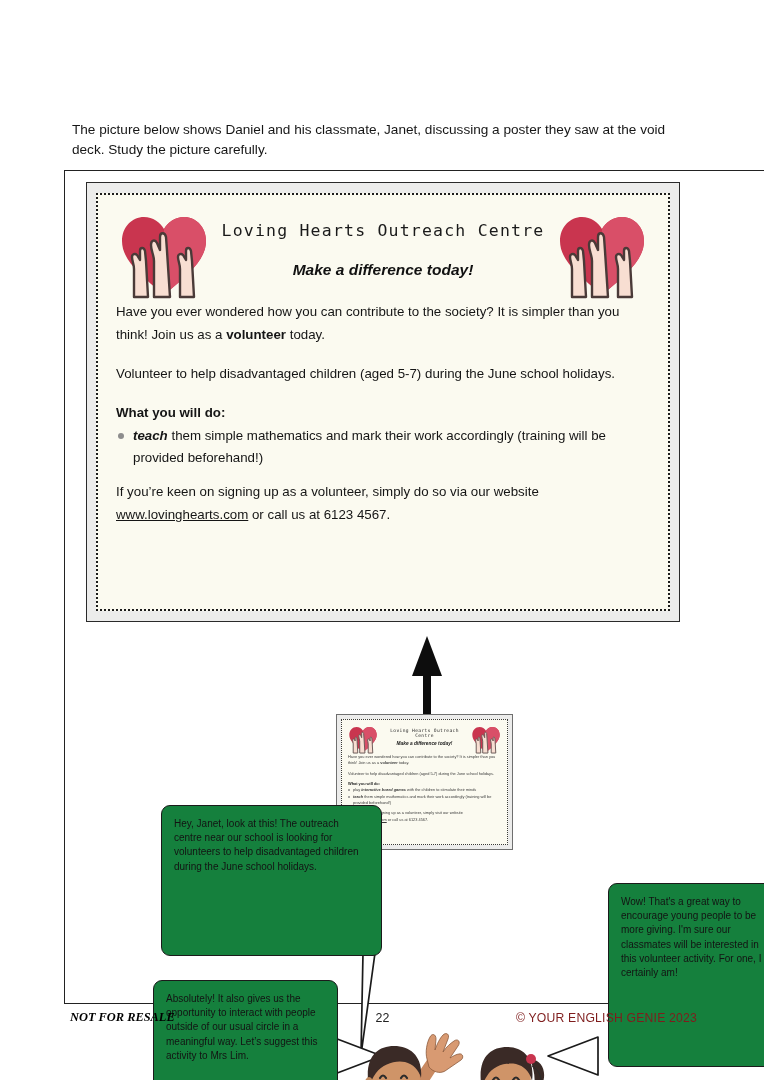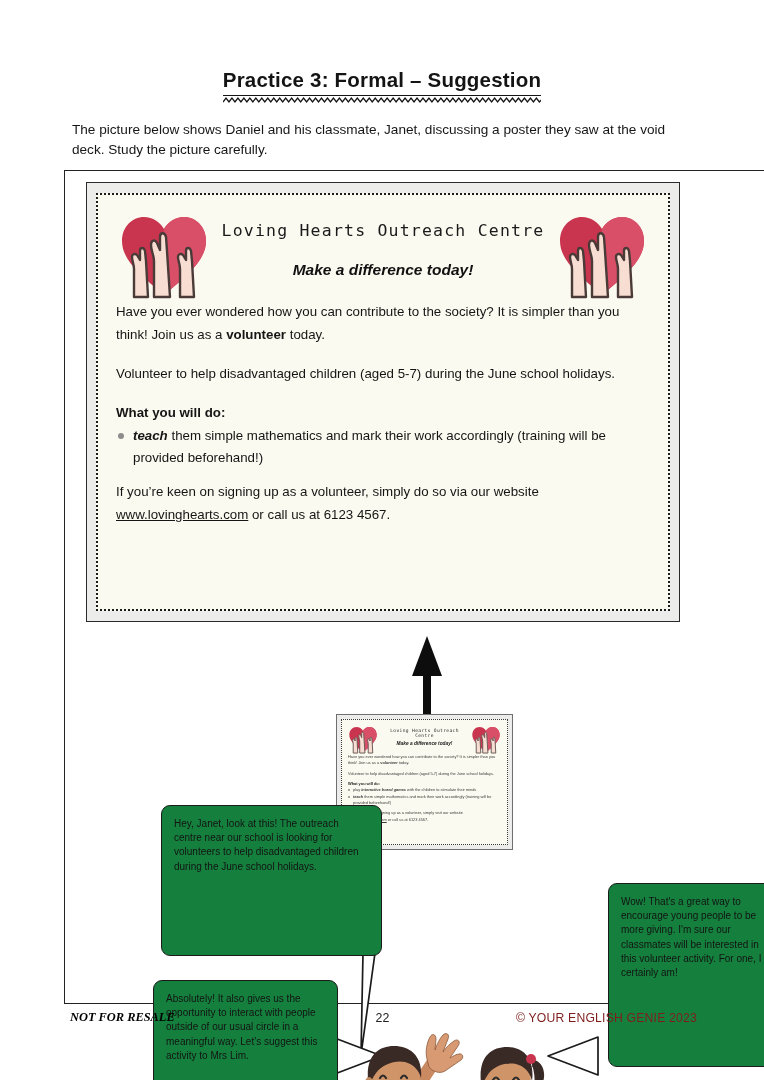--- a/index.html
+++ b/index.html
@@ -155,21 +155,20 @@
     font-size: 12.2px; color: #7f1d1d; letter-spacing: 0.2px;
   }
 </style>
 </head>
 <body>
 
 <div class="page">
 
   <div class="title-wrap">
     <span class="title">
-      <span>Practice 3: Formal – Suggestion</span>
       <span class="wavy">
         <svg viewBox="0 0 320 8" preserveAspectRatio="none" xmlns="http://www.w3.org/2000/svg">
           <path d="M0 6 L3 2 L6 6 L9 2 L12 6 L15 2 L18 6 L21 2 L24 6 L27 2 L30 6 L33 2 L36 6 L39 2 L42 6 L45 2 L48 6 L51 2 L54 6 L57 2 L60 6 L63 2 L66 6 L69 2 L72 6 L75 2 L78 6 L81 2 L84 6 L87 2 L90 6 L93 2 L96 6 L99 2 L102 6 L105 2 L108 6 L111 2 L114 6 L117 2 L120 6 L123 2 L126 6 L129 2 L132 6 L135 2 L138 6 L141 2 L144 6 L147 2 L150 6 L153 2 L156 6 L159 2 L162 6 L165 2 L168 6 L171 2 L174 6 L177 2 L180 6 L183 2 L186 6 L189 2 L192 6 L195 2 L198 6 L201 2 L204 6 L207 2 L210 6 L213 2 L216 6 L219 2 L222 6 L225 2 L228 6 L231 2 L234 6 L237 2 L240 6 L243 2 L246 6 L249 2 L252 6 L255 2 L258 6 L261 2 L264 6 L267 2 L270 6 L273 2 L276 6 L279 2 L282 6 L285 2 L288 6 L291 2 L294 6 L297 2 L300 6 L303 2 L306 6 L309 2 L312 6 L315 2 L318 6 L320 4" fill="none" stroke="#141414" stroke-width="1.3"></path>
         </svg>
       </span>
     </span>
   </div>
 
   <div class="intro">The picture below shows Daniel and his classmate, Janet, discussing a poster they saw at the void deck. Study the picture carefully.</div>
 

